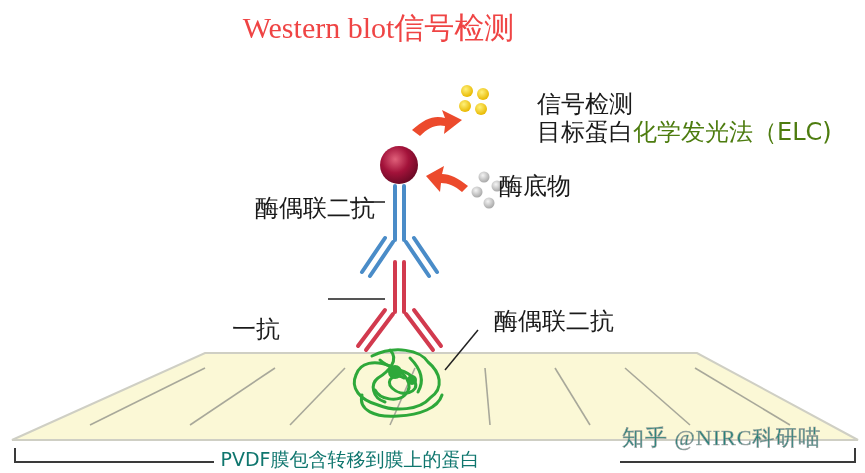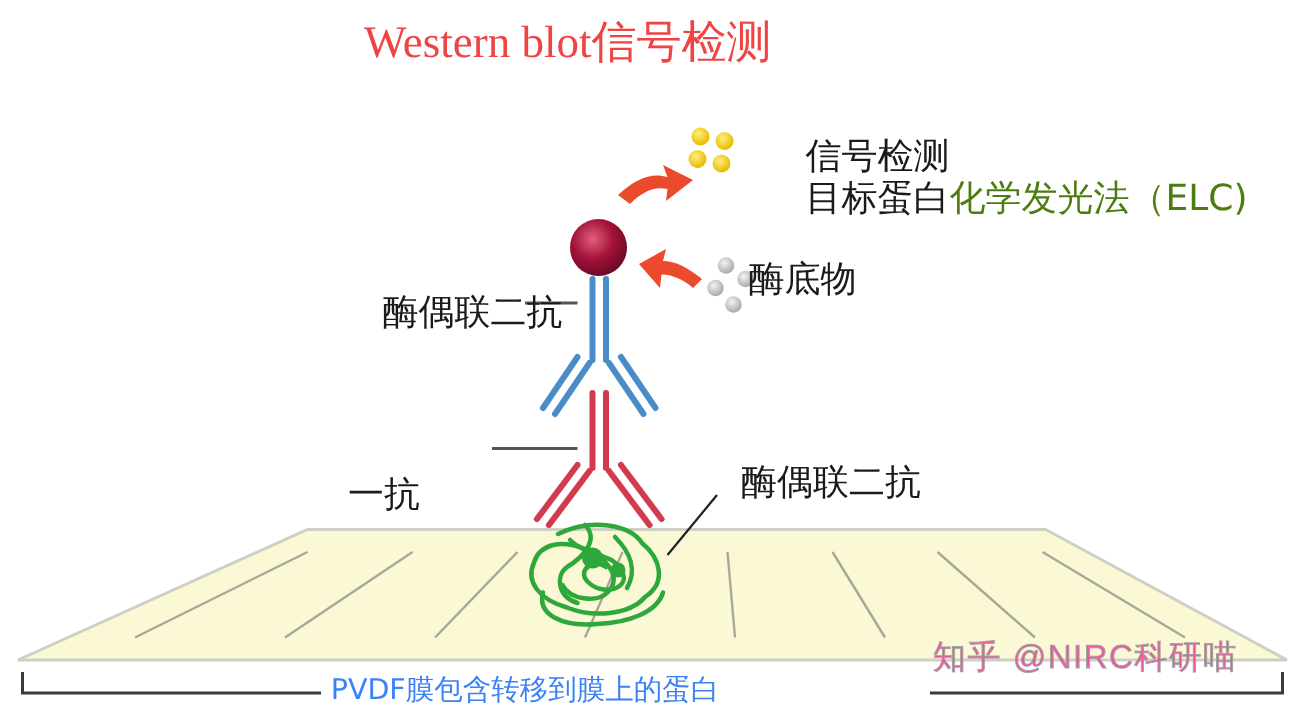--- a/index.html
+++ b/index.html
@@ -5,25 +5,25 @@
   html, body { margin: 0; padding: 0; background: #ffffff; }
   body { width: 865px; height: 473px; position: relative; overflow: hidden;
          font-family: "DejaVu Serif", "Liberation Serif", serif; }
   .title { position: absolute; left: 0; width: 757px; top: 8px; text-align: center;
            font-size: 30px; color: #ef4444; font-family: "Liberation Serif", "DejaVu Serif", serif; }
   .lbl { position: absolute; font-size: 24px; color: #1a1a1a; white-space: nowrap;
          font-family: "DejaVu Sans", "Liberation Sans", sans-serif; }
   .red { color: #4d7c0f; }
   svg.art { position: absolute; left: 0; top: 0; }
   .caption { position: absolute; left: 0; width: 700px; top: 447px; text-align: center;
-             font-size: 19px; color: #3b82f6; font-family: "DejaVu Sans", "Liberation Sans", sans-serif; }
+             font-size: 19px; color: #0f766e; font-family: "DejaVu Sans", "Liberation Sans", sans-serif; }
   .caption span { background: #fff; padding: 0 6px; }
-  .watermark { position: absolute; left: 622px; top: 423px; font-size: 22px; color: #ec4899;
+  .watermark { position: absolute; left: 622px; top: 423px; font-size: 22px; color: #0f766e;
                -webkit-text-stroke: 0.6px #9a9a9a; letter-spacing: 1px; white-space: nowrap;
-               font-family: Liberation Sans, sans-serif; opacity: .9; }
+               font-family: Liberation Serif, serif; opacity: .9; }
 </style>
 </head>
 <body>
 
 <div class="title">Western blot信号检测</div>
 
 <svg class="art" width="865" height="473" viewBox="0 0 865 473">
   <defs>
     <radialGradient id="enzG" cx="40%" cy="35%" r="65%">
       <stop offset="0%" stop-color="#e0607a"></stop>

